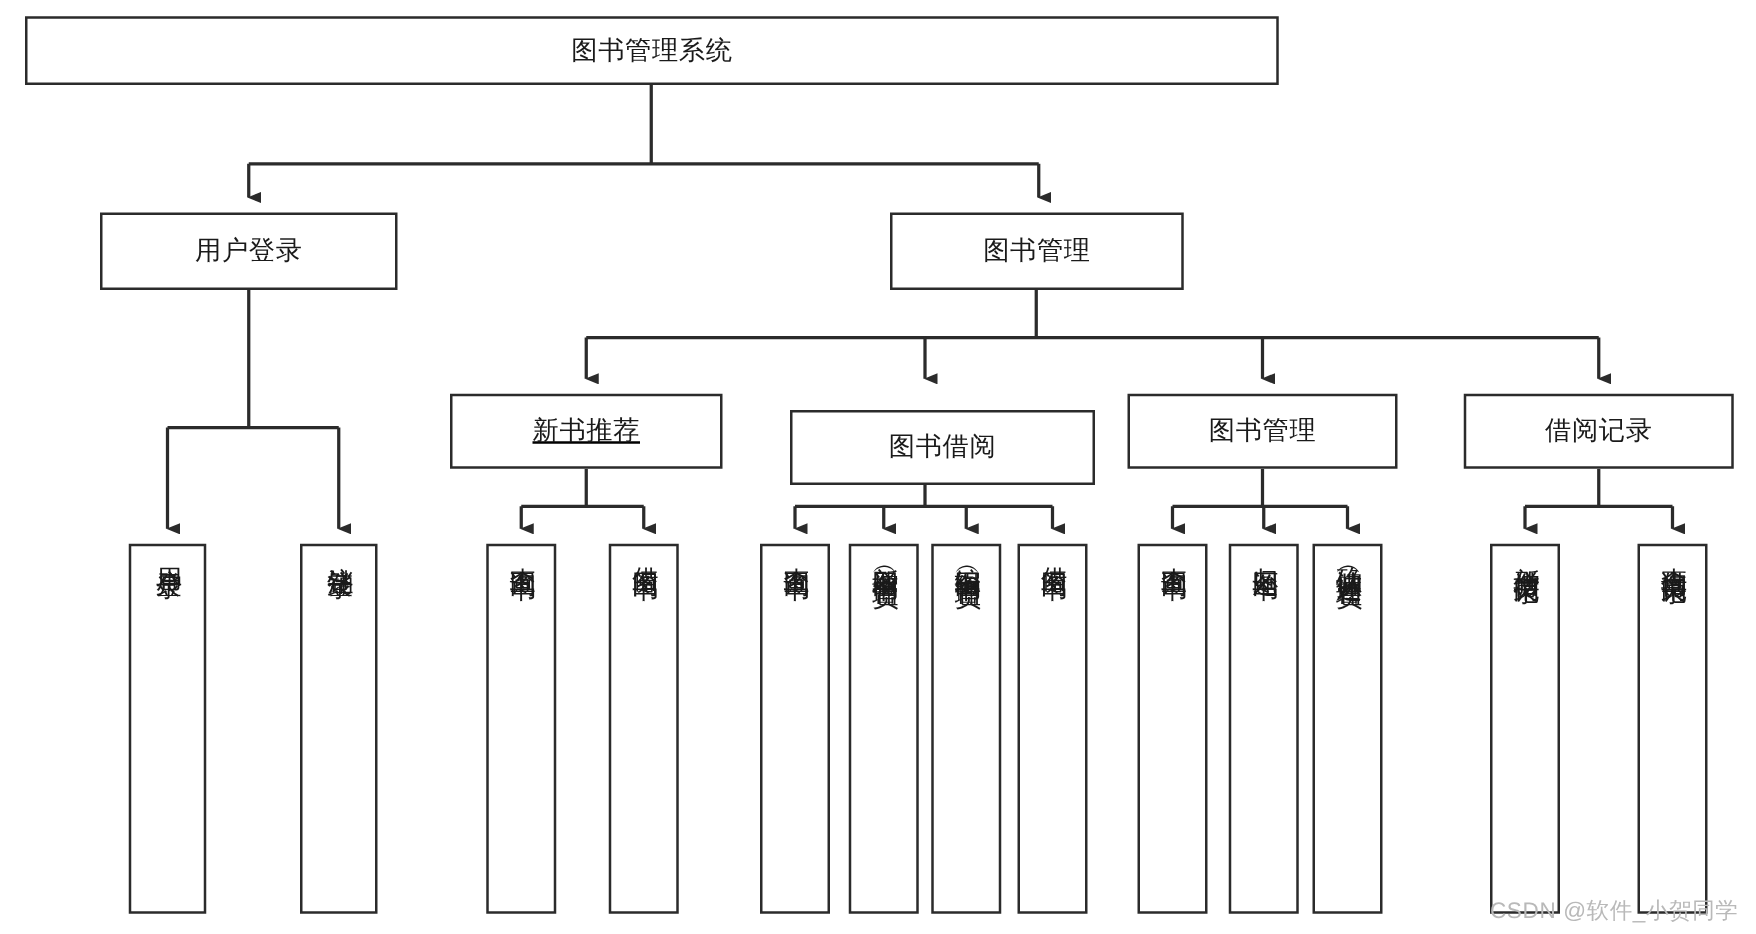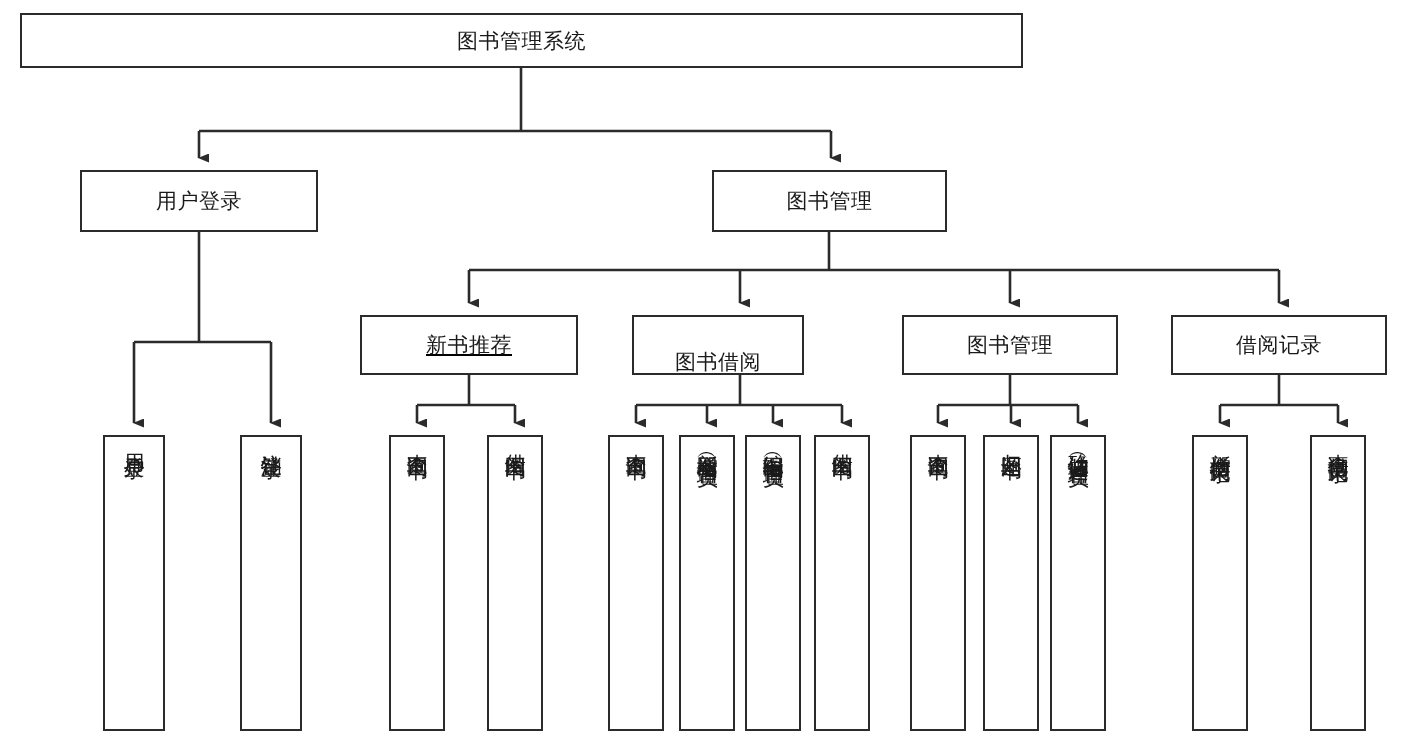--- a/index.html
+++ b/index.html
@@ -128,21 +128,21 @@
   <div class="node-box" style="left:80px; top:170px; width:238px; height:62px;">
     <span class="node-label-h">用户登录</span>
   </div>
   <div class="node-box" style="left:712px; top:170px; width:235px; height:62px;">
     <span class="node-label-h">图书管理</span>
   </div>
 
   <div class="node-box" style="left:360px; top:315px; width:218px; height:60px;text-decoration:underline;">
     <span class="node-label-h">新书推荐</span>
   </div>
-  <div class="node-box" style="left:632px; top:315px; width:172px; height:60px;align-items:flex-end;">
+  <div class="node-box" style="left:632px; top:328px; width:244px; height:60px;">
     <span class="node-label-h">图书借阅</span>
   </div>
   <div class="node-box" style="left:902px; top:315px; width:216px; height:60px;">
     <span class="node-label-h">图书管理</span>
   </div>
   <div class="node-box" style="left:1171px; top:315px; width:216px; height:60px;">
     <span class="node-label-h">借阅记录</span>
   </div>
 
   <div class="node-box leaf-box" style="left:103px; top:435px; width:62px; height:296px;">
@@ -182,14 +182,15 @@
     <span class="node-label-v">确认归还（管理员）</span>
   </div>
 
   <div class="node-box leaf-box" style="left:1192px; top:435px; width:56px; height:296px;">
     <span class="node-label-v">新增借阅记录</span>
   </div>
   <div class="node-box leaf-box" style="left:1310px; top:435px; width:56px; height:296px;">
     <span class="node-label-v">查询借阅记录</span>
   </div>
 
+  <div class="watermark" style="left:1192px; top:716px;">CSDN @软件_小贺同学</div>
 
 </div>
 
 </body></html>

